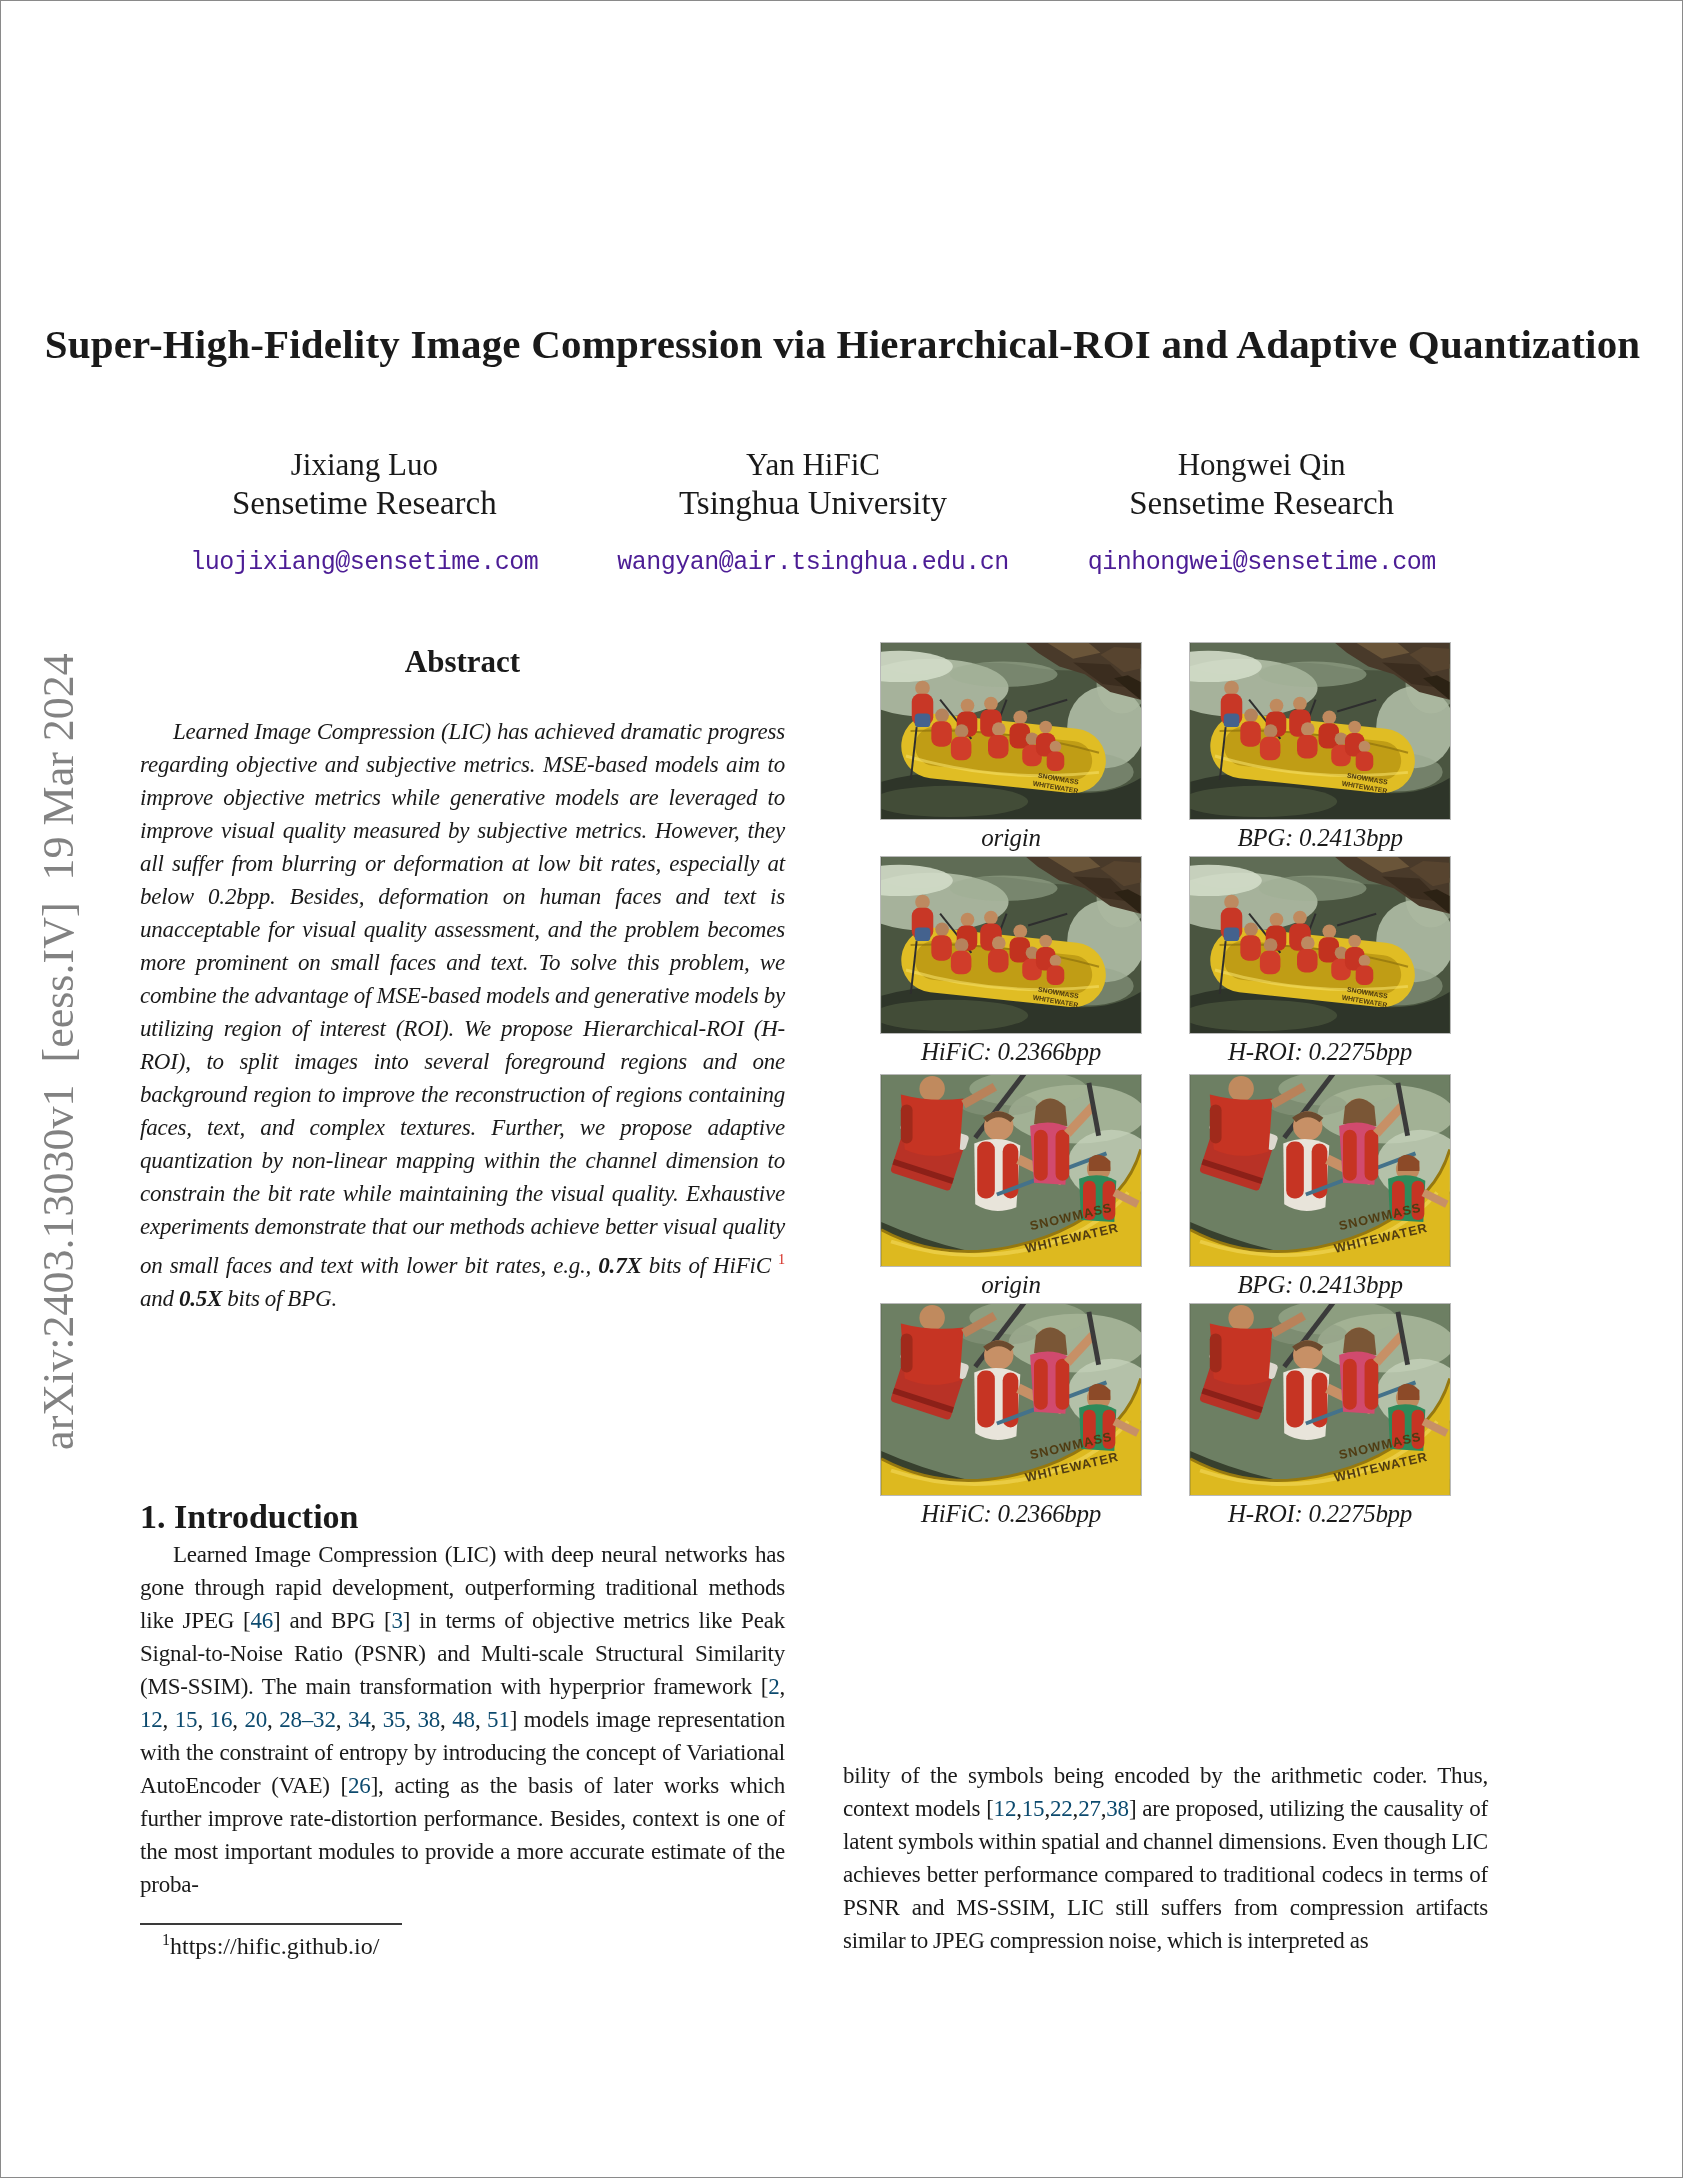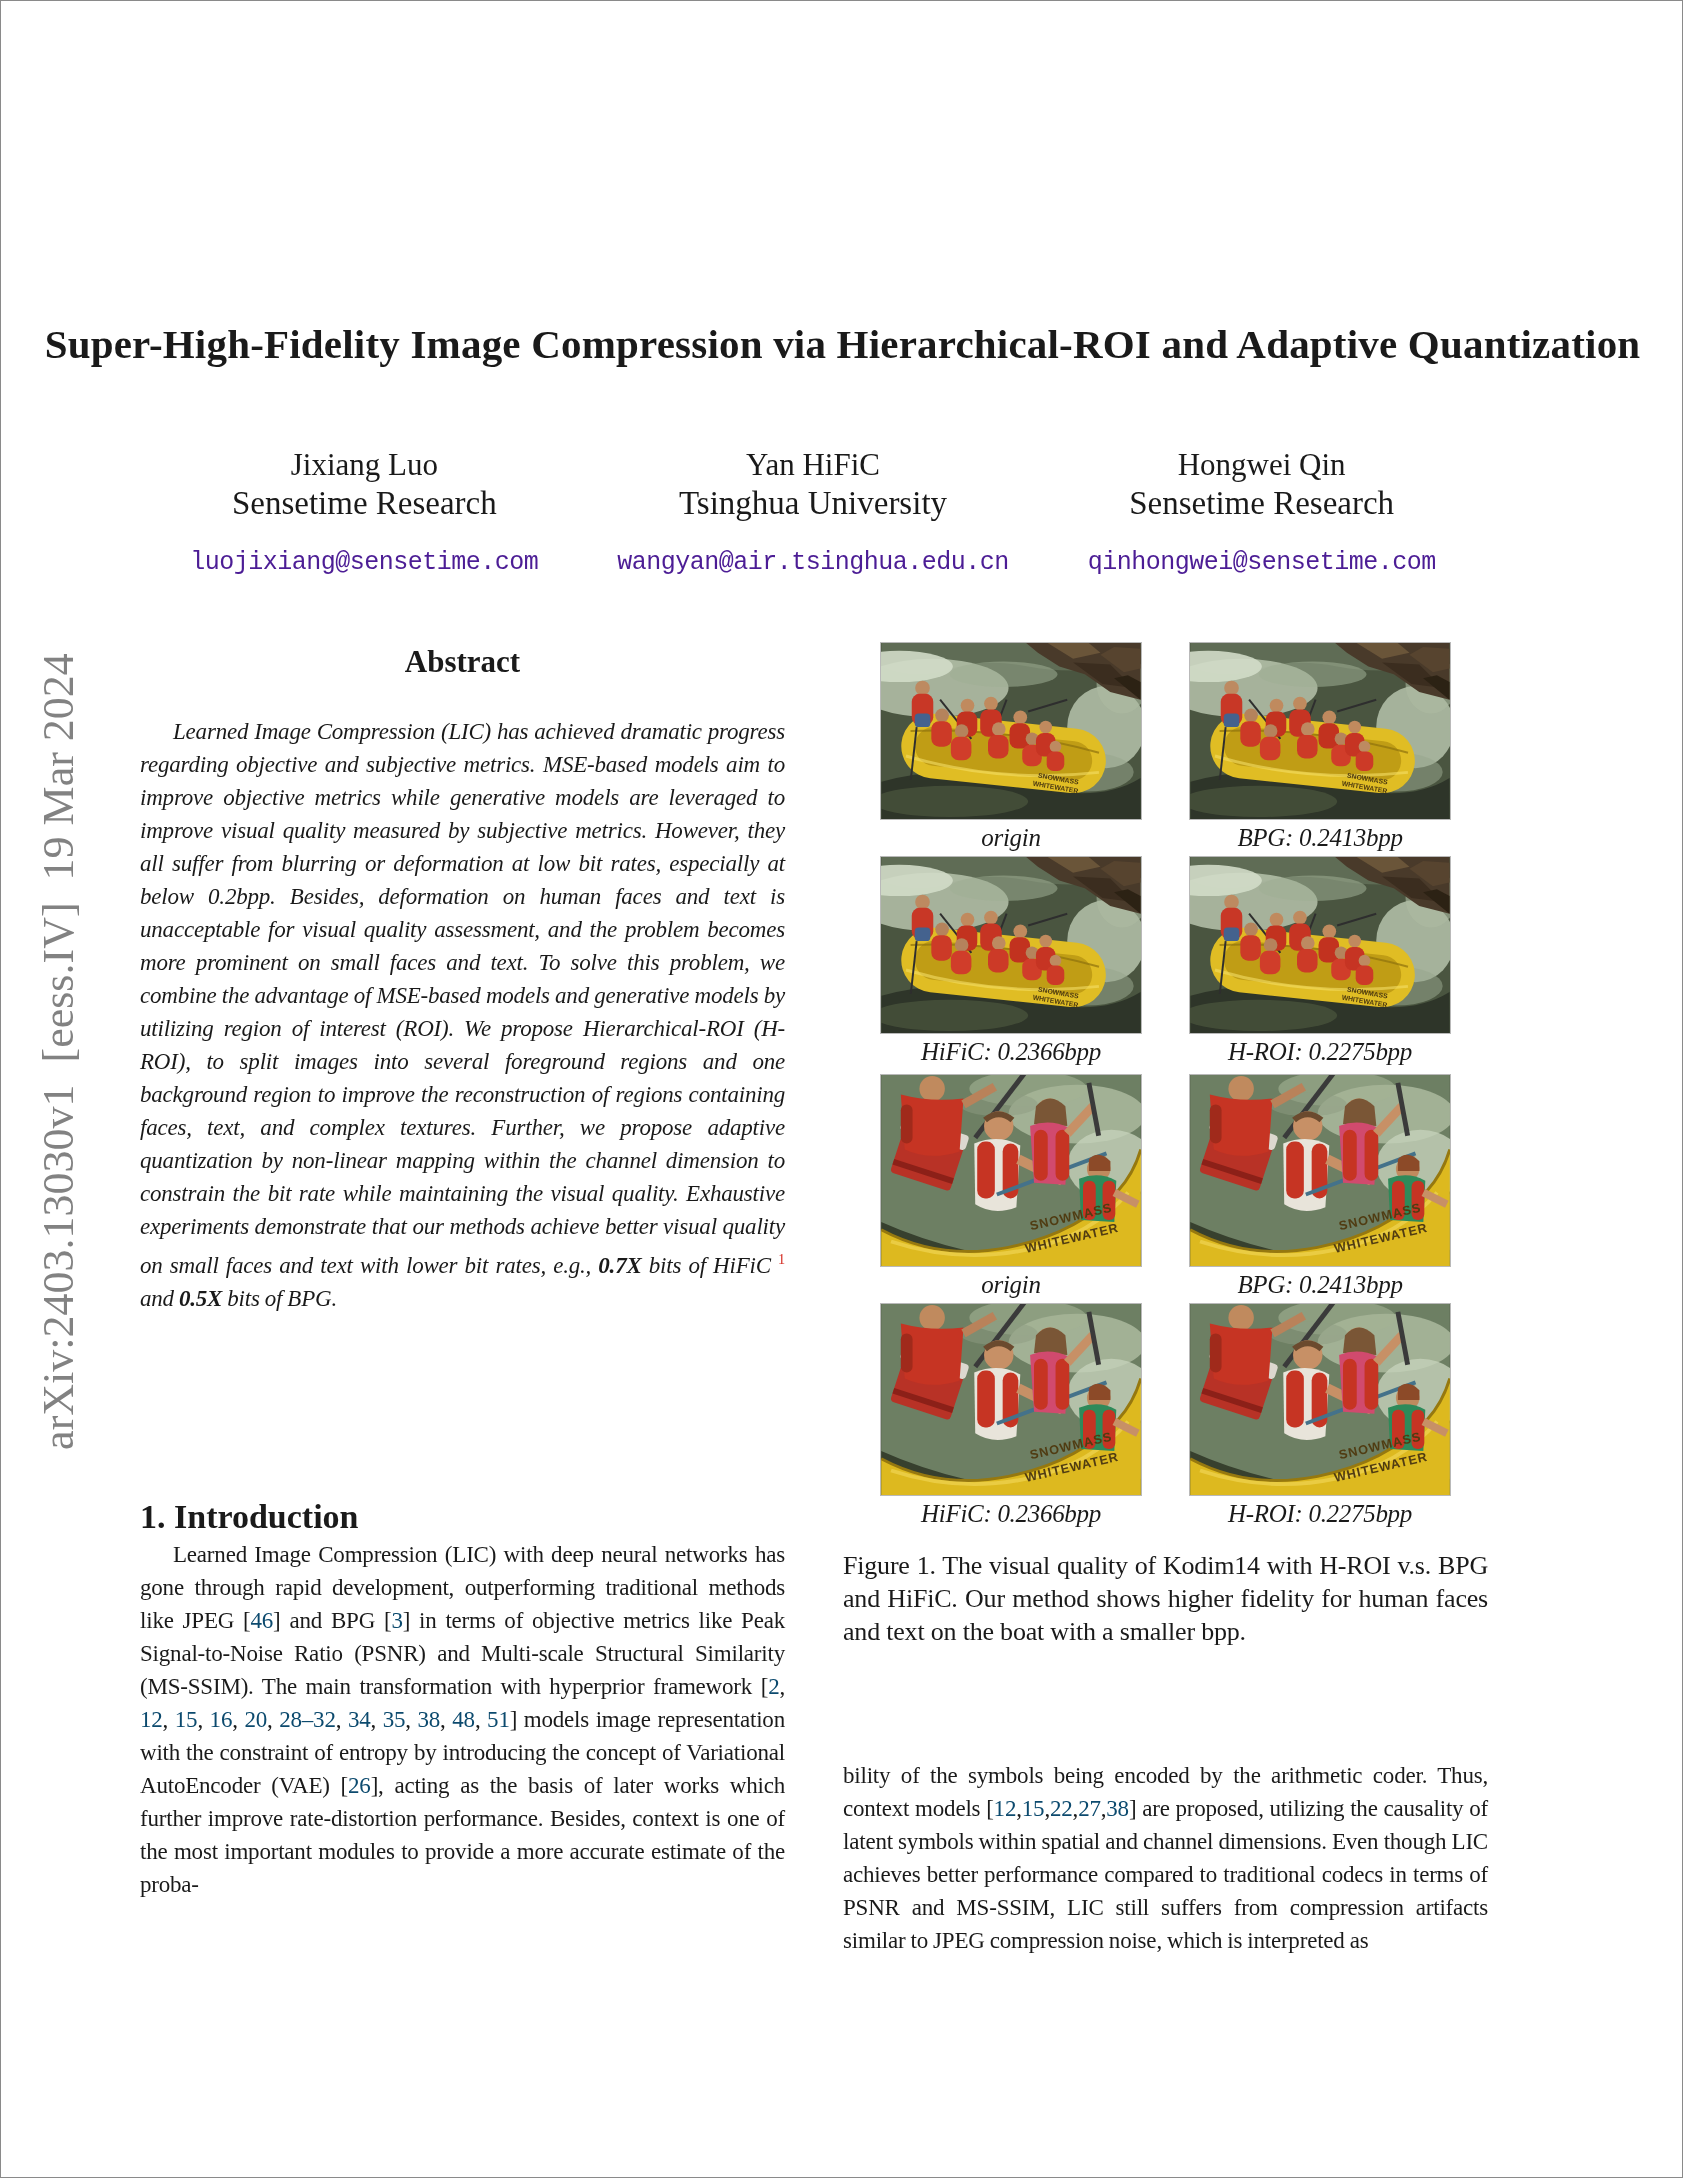--- a/index.html
+++ b/index.html
@@ -200,20 +200,26 @@
       <div class="author-affil">Sensetime Research</div>
       <div class="author-email">qinhongwei@sensetime.com</div>
     </div>
   </div>
 
   <div class="col col-left">
     <div class="abstract-heading">Abstract</div>
     <p class="abstract-para body-text"><span>Learned Image Compression (LIC) has achieved dramatic progress regarding objective and subjective metrics. MSE-based models aim to improve objective metrics while generative models are leveraged to improve visual quality measured by subjective metrics. However, they all suffer from blurring or deformation at low bit rates, especially at below 0.2bpp. Besides, deformation on human faces and text is unacceptable for visual quality assessment, and the problem becomes more prominent on small faces and text. To solve this problem, we combine the advantage of MSE-based models and generative models by utilizing region of interest (ROI). We propose Hierarchical-ROI (H-ROI), to split images into several foreground regions and one background region to improve the reconstruction of regions containing faces, text, and complex textures. Further, we propose adaptive quantization by non-linear mapping within the channel dimension to constrain the bit rate while maintaining the visual quality. Exhaustive experiments demonstrate that our methods achieve better visual quality on small faces and text with lower bit rates, e.g., </span><span class="seg-bi">0.7X</span><span> bits of HiFiC </span><span class="seg-fnref">1</span><span> and </span><span class="seg-bi">0.5X</span><span> bits of BPG.</span></p>
     <h2 class="intro-heading">1. Introduction</h2>
     <p class="intro-para body-text"><span>Learned Image Compression (LIC) with deep neural networks has gone through rapid development, outperforming traditional methods like JPEG [</span><span class="seg-cite">46</span><span>] and BPG [</span><span class="seg-cite">3</span><span>] in terms of objective metrics like Peak Signal-to-Noise Ratio (PSNR) and Multi-scale Structural Similarity (MS-SSIM). The main transformation with hyperprior framework [</span><span class="seg-cite">2</span><span>, </span><span class="seg-cite">12</span><span>, </span><span class="seg-cite">15</span><span>, </span><span class="seg-cite">16</span><span>, </span><span class="seg-cite">20</span><span>, </span><span class="seg-cite">28–32</span><span>, </span><span class="seg-cite">34</span><span>, </span><span class="seg-cite">35</span><span>, </span><span class="seg-cite">38</span><span>, </span><span class="seg-cite">48</span><span>, </span><span class="seg-cite">51</span><span>] models image representation with the constraint of entropy by introducing the concept of Variational AutoEncoder (VAE) [</span><span class="seg-cite">26</span><span>], acting as the basis of later works which further improve rate-distortion performance. Besides, context is one of the most important modules to provide a more accurate estimate of the proba-</span></p>
+    <div class="footnote-block">
+      <div class="footnote-rule"></div>
+      <div class="footnote-text">
+        <sup>1</sup><span>https://hific.github.io/</span>
+      </div>
+    </div>
   </div>
 
   <div class="col col-right">
     <div class="fig-grid">
 
       <div class="fig-row">
         <div class="fig-cell">
           <div class="fig-img wide">
             <svg viewBox="0 0 265 180">
                 <use href="#scene-wide"></use>
@@ -283,19 +289,18 @@
             <svg viewBox="0 0 265 195">
                 <use href="#scene-closeup"></use>
               </svg>
           </div>
           <div class="fig-label">H-ROI: 0.2275bpp</div>
         </div>
       </div>
 
     </div>
 
-    <div class="fig-caption">Figure 1.  The visual quality of Kodim14 with H-ROI v.s. BPG and HiFiC. Our method shows higher fidelity for human faces and text on the boat with a smaller bpp.</div>
 
     <p class="right-para body-text"><span>bility of the symbols being encoded by the arithmetic coder. Thus, context models [</span><span class="seg-cite">12</span><span>,</span><span class="seg-cite">15</span><span>,</span><span class="seg-cite">22</span><span>,</span><span class="seg-cite">27</span><span>,</span><span class="seg-cite">38</span><span>] are proposed, utilizing the causality of latent symbols within spatial and channel dimensions. Even though LIC achieves better performance compared to traditional codecs in terms of PSNR and MS-SSIM, LIC still suffers from compression artifacts similar to JPEG compression noise, which is interpreted as</span></p>
   </div>
 
 </div>
 
 
 </body></html>

